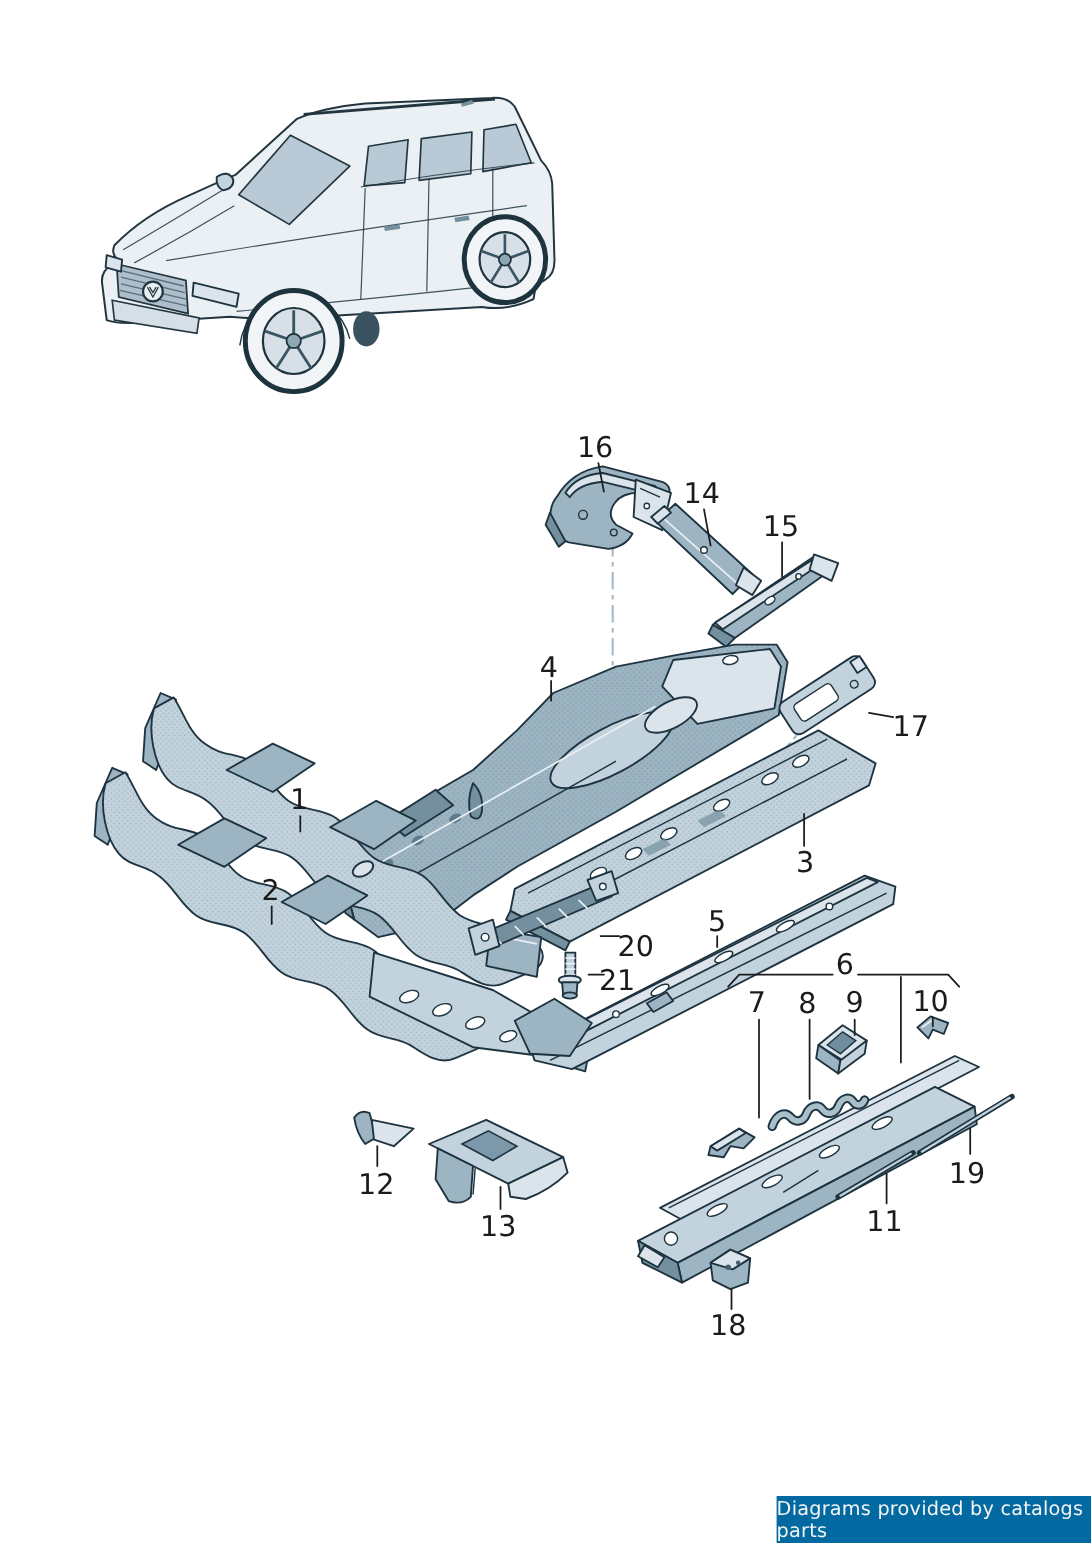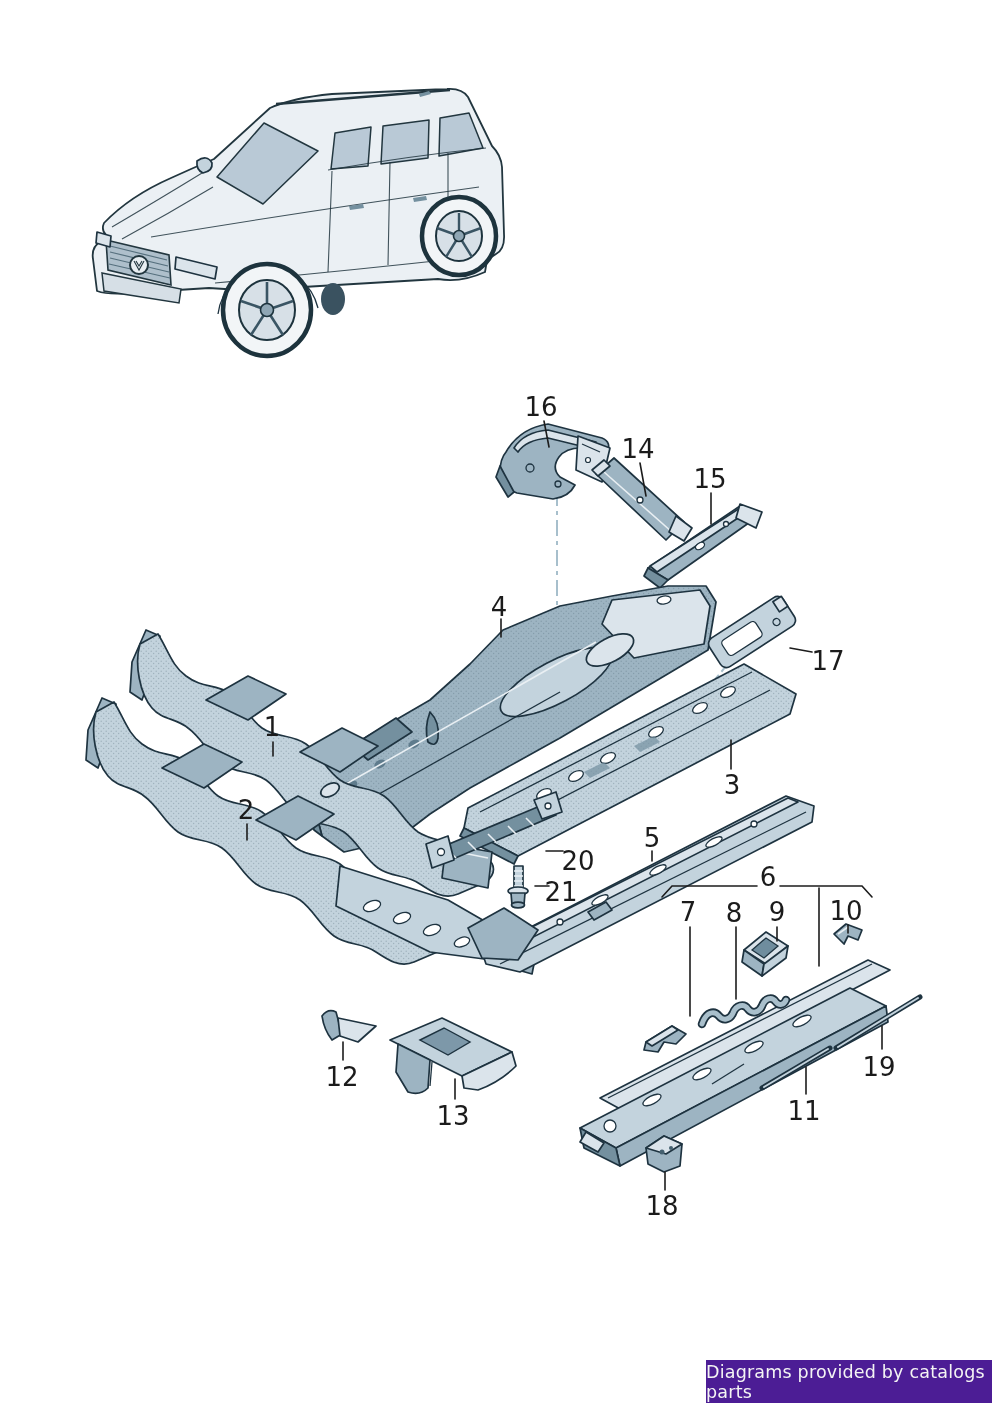--- a/index.html
+++ b/index.html
@@ -16,21 +16,21 @@
   .lt{fill:none;stroke:#e9eff3;stroke-width:1.6;}
   .leader{fill:none;stroke:#1c1c1c;stroke-width:1.6;stroke-linecap:round;}
   .dashdot{fill:none;stroke:#a7bfcc;stroke-width:2;}
   .callout{font-family:"DejaVu Sans",sans-serif;font-size:26px;fill:#1b1b1b;
            text-anchor:middle;dominant-baseline:central;cursor:pointer;}
   
   .cb{fill:#ebf0f4;stroke:#22363f;stroke-width:1.8;stroke-linejoin:round;}
   .cg{fill:#b9c9d6;stroke:#22363f;stroke-width:1.5;stroke-linejoin:round;}
   .cl{fill:none;stroke:#22363f;stroke-width:1.1;opacity:.85;}
   .footer{position:absolute;left:706px;top:1360px;width:286px;height:43px;
-          background:#4c1d95;color:#f4f4f4;display:flex;align-items:center;
+          background:#0369a1;color:#f4f4f4;display:flex;align-items:center;
           justify-content:center;font-size:17.5px;letter-spacing:.2px;}
 </style>
 </head>
 <body>
 
 <div class="page">
 <svg id="diagram-svg" width="992" height="1403" viewBox="0 0 992 1403">
   <defs>
     <pattern id="dotTex" width="5" height="5" patternUnits="userSpaceOnUse">
       <circle cx="1.2" cy="1.2" r="0.75" fill="#46626f" opacity="0.28"></circle>

